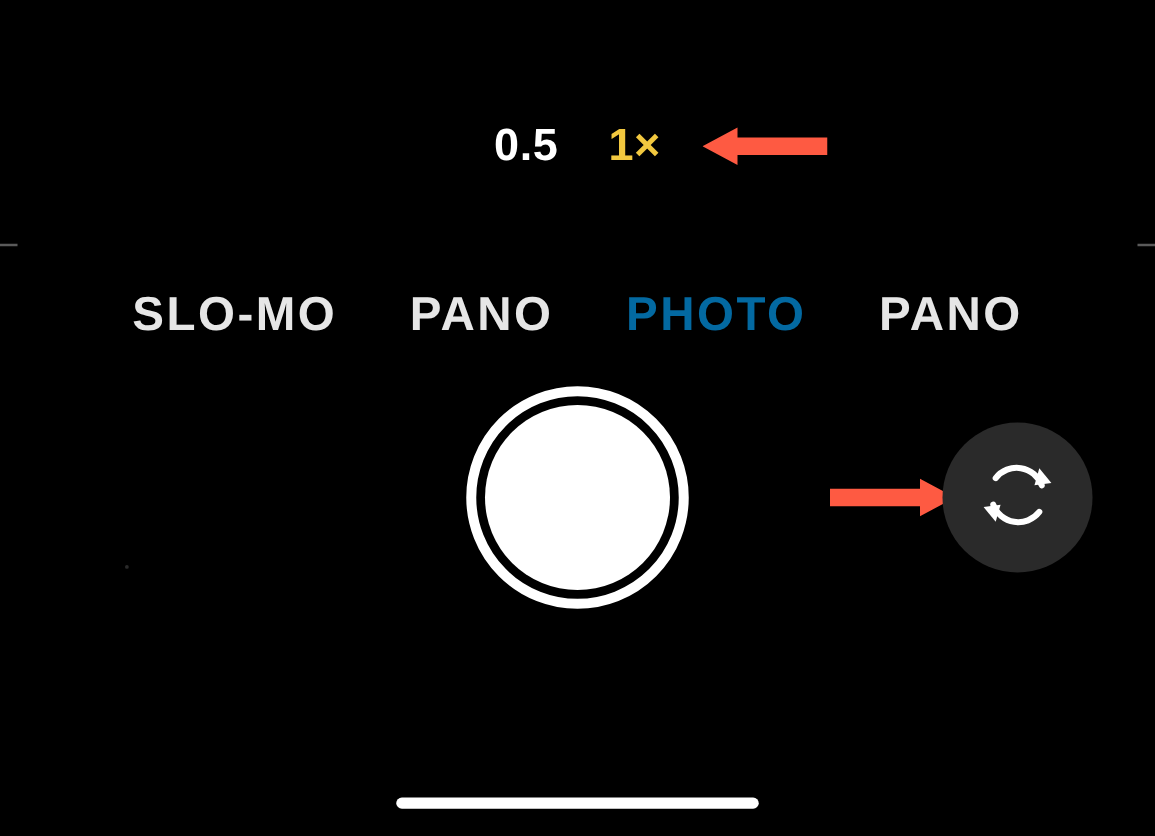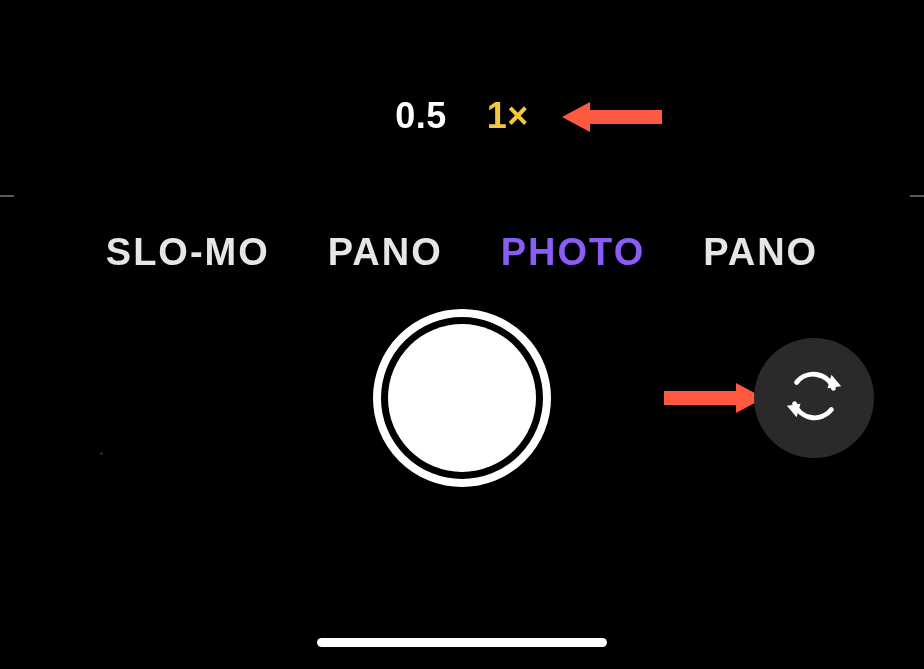--- a/index.html
+++ b/index.html
@@ -30,21 +30,21 @@
 
     
     .modes {
       position:absolute; top:231px; left:0; right:0;
       display:flex; justify-content:center; align-items:center;
       font-size:38px; font-weight:600; letter-spacing:2px;
       font-stretch:semi-condensed;
     }
     .modes .spread { display:flex; gap:58px; }
     .mode { color:#e6e6e6; cursor:pointer; white-space:nowrap; }
-    .mode.active { color:#8b5cf6;text-align:right; }
+    .mode.active { color:#0369a1;text-align:right; }
     .mode.cut-left  { margin-left:-6px; }
     .mode.cut-right { margin-right:-6px; }
 
     
     .shutter {
       position:absolute; top:309px; left:50%; transform:translateX(-50%);
       width:178px; height:178px; border-radius:50%;
       border:8px solid #fff; display:flex; align-items:center; justify-content:center;
       cursor:pointer;
     }

